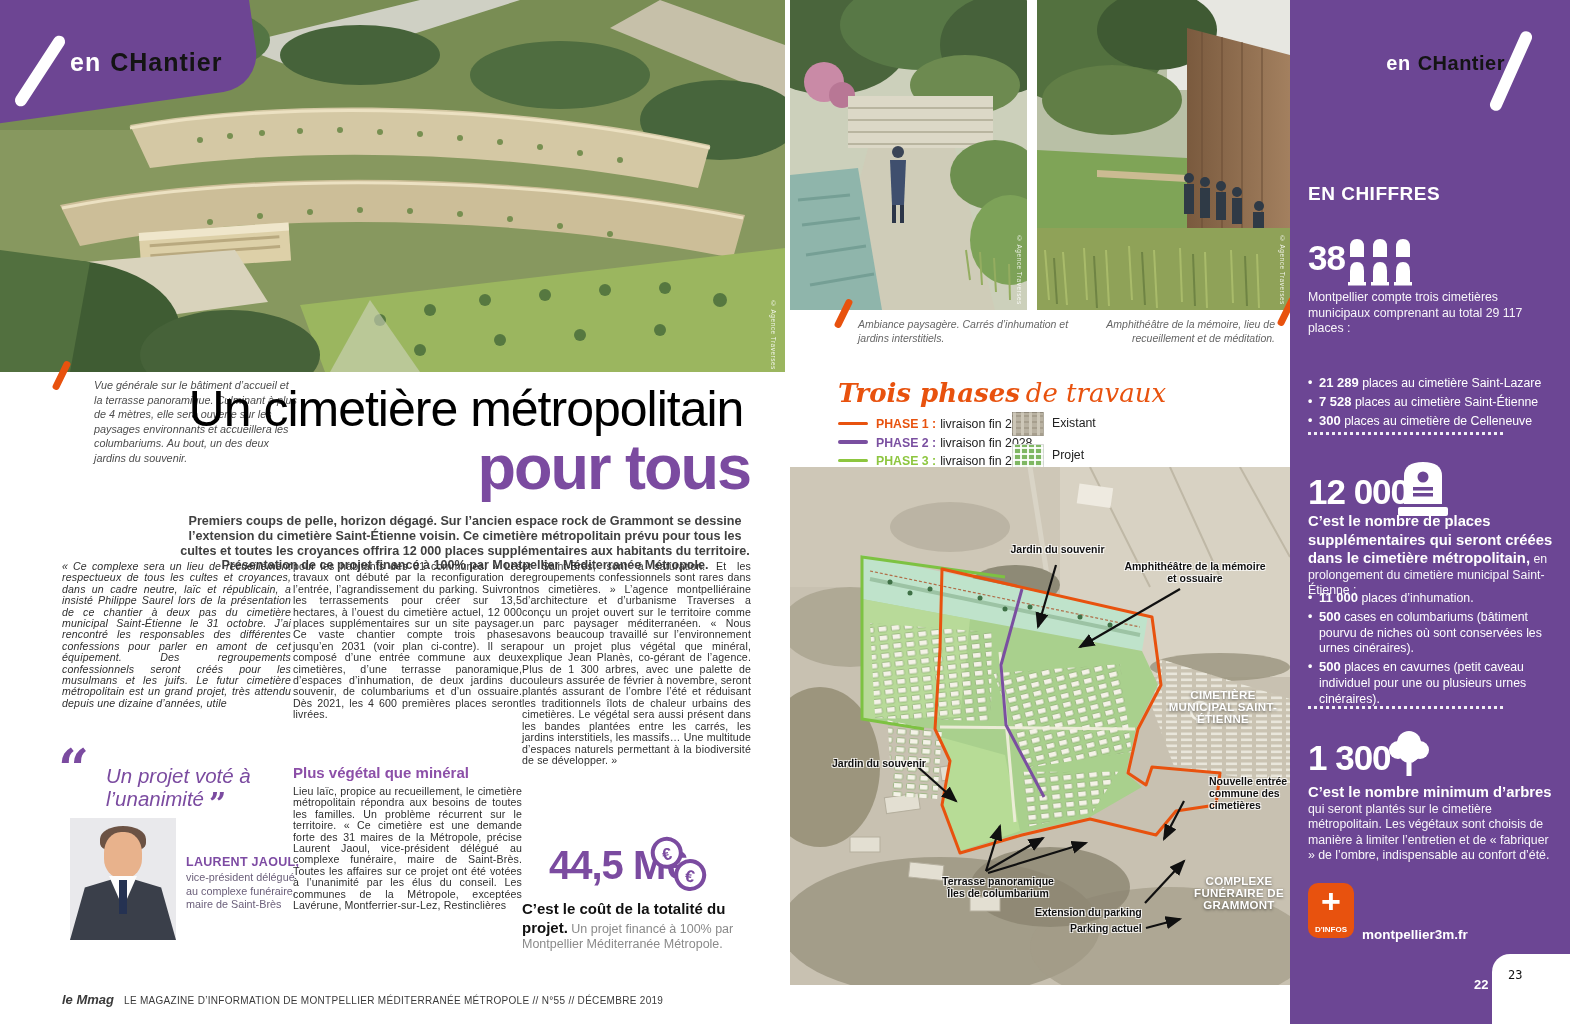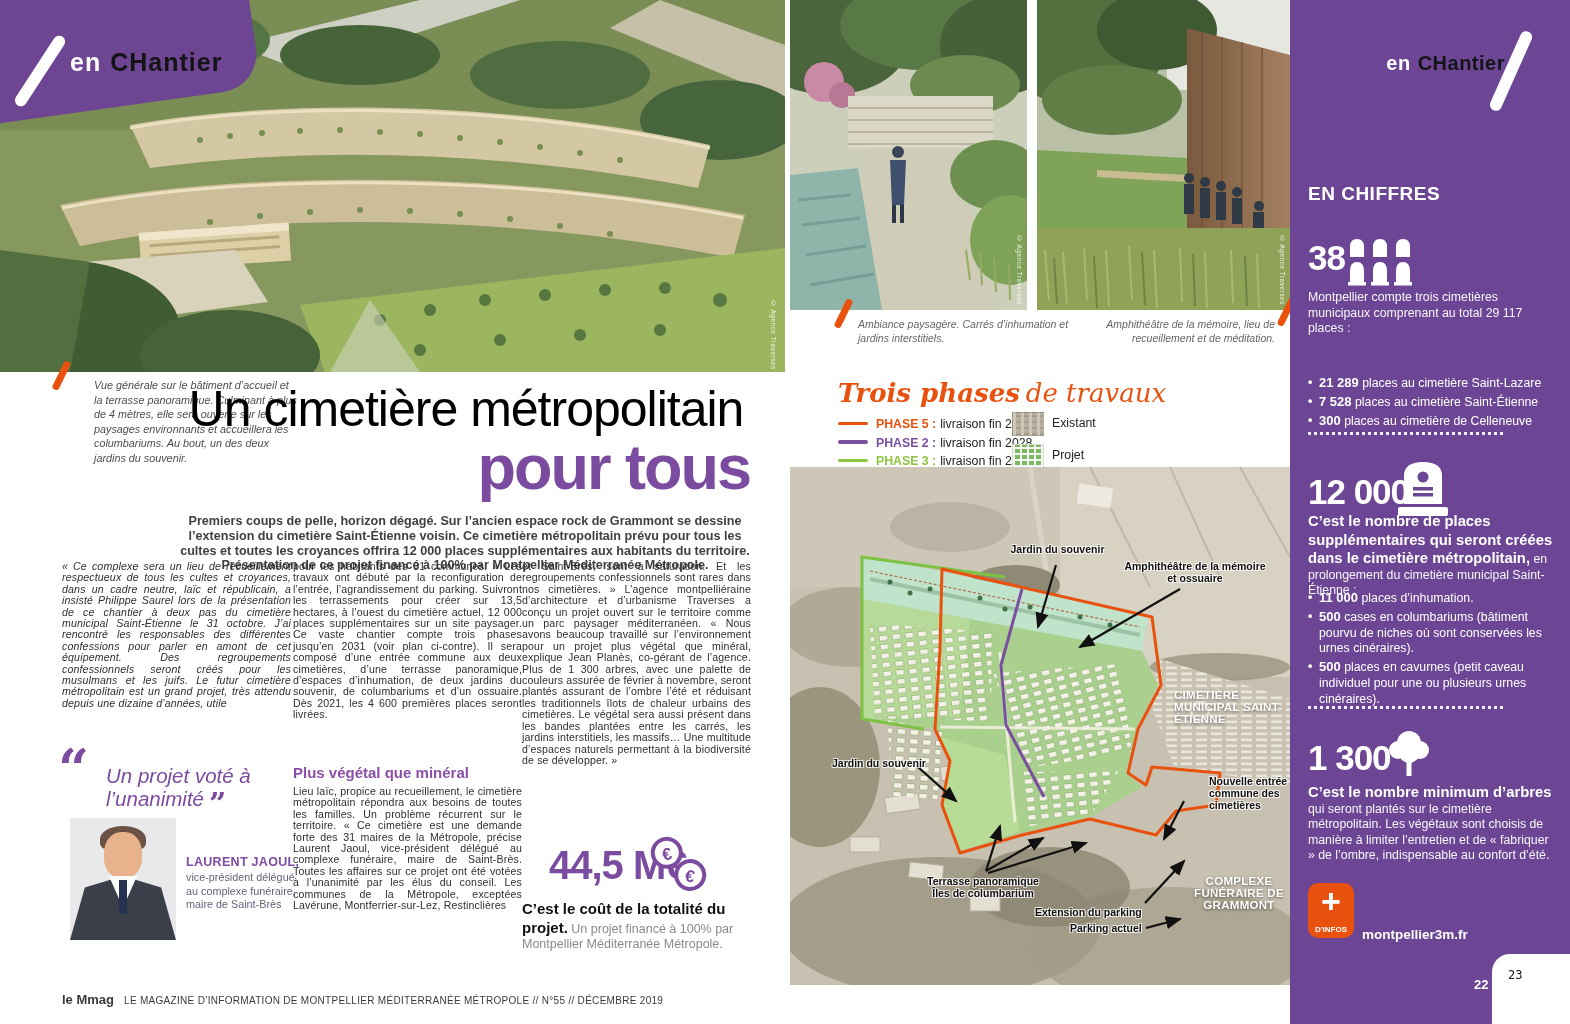--- a/index.html
+++ b/index.html
@@ -47,21 +47,21 @@
   .p-shirt{position:absolute;left:39px;top:58px;width:28px;height:32px;background:#fdfdfd;
         clip-path:polygon(0 0,100% 0,50% 100%);}
   .p-tie{position:absolute;left:49px;top:62px;width:8px;height:34px;background:#253252;}
   .author{position:absolute;left:186px;top:855px;font-size:12.5px;font-weight:bold;color:#7d4ba3;letter-spacing:.3px;}
   .role{position:absolute;left:186px;top:871px;width:118px;font-size:10.8px;line-height:13.6px;color:#6b5f7a;}
   .cost-num{position:absolute;left:549px;top:843px;font-size:40px;font-weight:bold;letter-spacing:-1px;color:#7b4ba0;}
   .euro-icons{position:absolute;left:646px;top:834px;}
   .cost-text{position:absolute;left:522px;top:900px;width:232px;margin:0;font-size:12.5px;line-height:15.5px;color:#8a8a8a;}
   .cost-text strong{font-size:15px;color:#111;line-height:18px;}
   .footer{position:absolute;left:62px;top:992px;font-size:10px;color:#3a3a3a;letter-spacing:.3px;}
-  .footer .logo{font-weight:bold;font-size:13px;margin-right:10px;letter-spacing:0;}
+  .footer .logo{font-weight:bold;font-size:13px;margin-right:10px;letter-spacing:0;font-style:italic;}
   
   .renderA{position:absolute;left:790px;top:0;width:237px;height:310px;overflow:hidden;}
   .renderB{position:absolute;left:1037px;top:0;width:253px;height:310px;overflow:hidden;}
   .capA{position:absolute;left:858px;top:318px;width:215px;font-style:italic;font-size:10.5px;line-height:13.8px;color:#666;}
   .capB{position:absolute;left:1050px;top:318px;width:225px;font-style:italic;font-size:10.5px;line-height:13.8px;
         color:#666;text-align:right;}
   .phases-title{position:absolute;left:838px;top:378px;margin:0;font-family:"DejaVu Serif",serif;font-style:italic;
         font-size:26px;color:#e8520e;font-weight:normal;}
   .phases-title .strong{font-weight:bold;margin-right:6px;}
   .legend{position:absolute;left:838px;top:417px;}
@@ -327,21 +327,21 @@
     <div class="credit" style="left:242px;top:235px;">© Agence Traverses</div>
   </div>
 
   <div class="o-slash" style="left:840px;top:298px;"></div>
   <div class="capA">Ambiance paysagère. Carrés d’inhumation et jardins interstitiels.</div>
   <div class="o-slash" style="left:1283px;top:296px;"></div>
   <div class="capB">Amphithéâtre de la mémoire, lieu de recueillement et de méditation.</div>
 
   <h2 class="phases-title"><em class="strong">Trois phases</em><em>de travaux</em></h2>
   <div class="legend">
-    <div class="lrow"><span class="dash ph1"></span><span class="plabel lp1">PHASE 5 :</span><span>livraison fin 2021</span></div>
+    <div class="lrow"><span class="dash ph1"></span><span class="plabel lp1">PHASE 1 :</span><span>livraison fin 2021</span></div>
     <div class="lrow"><span class="dash ph2"></span><span class="plabel lp2">PHASE 2 :</span><span>livraison fin 2028</span></div>
     <div class="lrow"><span class="dash ph3"></span><span class="plabel lp3">PHASE 3 :</span><span>livraison fin 2031</span></div>
   </div>
   <div class="swatches">
     <div class="srow"><span class="sw sw-exist"></span><span>Existant</span></div>
     <div class="srow"><span class="sw sw-proj"></span><span>Projet</span></div>
   </div>
 
   <div class="map">
     <svg class="map-svg" width="500" height="518" viewBox="0 0 500 518">
@@ -416,23 +416,23 @@
         <path d="M196,404 L210,359"></path>
         <path d="M196,404 L253,371"></path>
         <path d="M198,406 L296,376"></path>
         <path d="M394,334 L374,372"></path>
         <path d="M355,436 L394,394"></path>
         <path d="M356,461 L390,452"></path>
       </g>
     </svg>
     <div class="mlabel" style="left:205px;top:76px;width:125px;text-align:center;">Jardin du souvenir</div>
     <div class="mlabel" style="left:330px;top:93px;width:150px;text-align:center;">Amphithéâtre de la mémoire et ossuaire</div>
-    <div class="mlabel white" style="left:384px;top:222px;width:130px;text-align:left;">CIMETIÈRE MUNICIPAL SAINT-ÉTIENNE</div>
+    <div class="mlabel white" style="left:368px;top:222px;width:130px;text-align:center;">CIMETIÈRE MUNICIPAL SAINT-ÉTIENNE</div>
     <div class="mlabel" style="left:42px;top:290px;width:120px;">Jardin du souvenir</div>
-    <div class="mlabel" style="left:128px;top:408px;width:130px;text-align:center;">Terrasse panoramique Îles de columbarium</div>
+    <div class="mlabel" style="left:143px;top:408px;width:130px;text-align:center;">Terrasse panoramique Îles de columbarium</div>
     <div class="mlabel" style="left:397px;top:308px;width:122px;margin-left:22px;">Nouvelle entrée commune des cimetières</div>
     <div class="mlabel" style="left:245px;top:430px;width:115px;margin-top:9px;">Extension du parking</div>
     <div class="mlabel" style="left:280px;top:455px;width:90px;">Parking actuel</div>
     <div class="mlabel white" style="left:400px;top:408px;width:98px;text-align:center;">COMPLEXE FUNÉRAIRE DE GRAMMONT</div>
   </div>
 
   <div class="sidebar">
     <div class="sb-badge">
       <span class="b-en">en</span><span class="b-ch">CHantier</span>
     </div>

